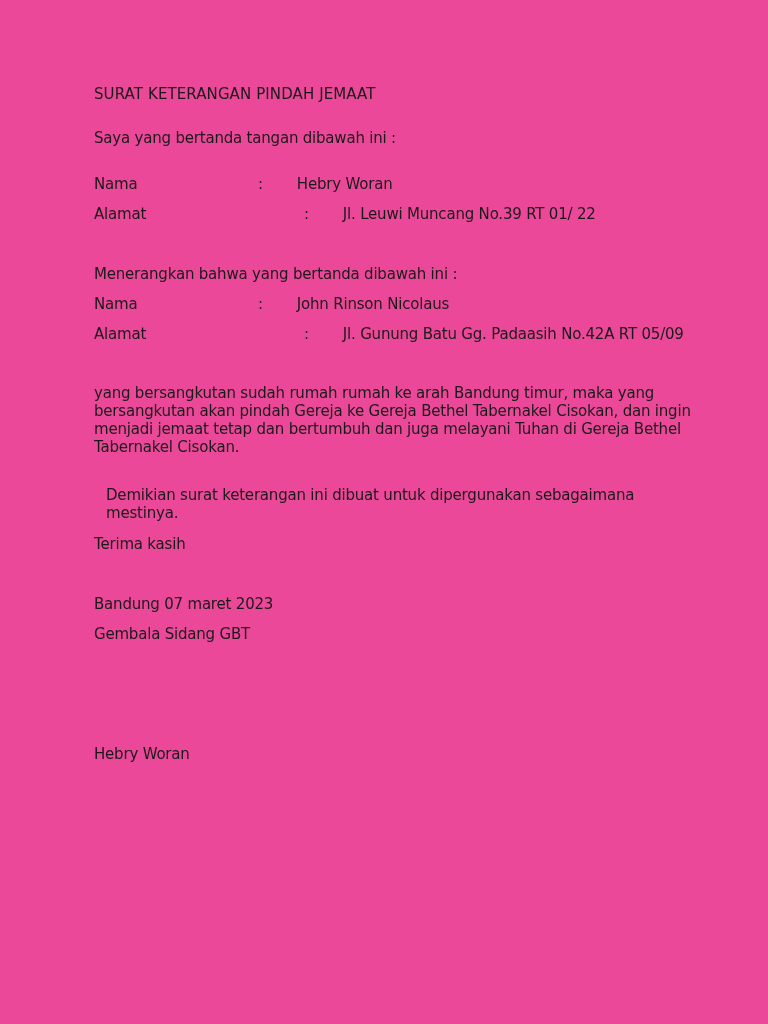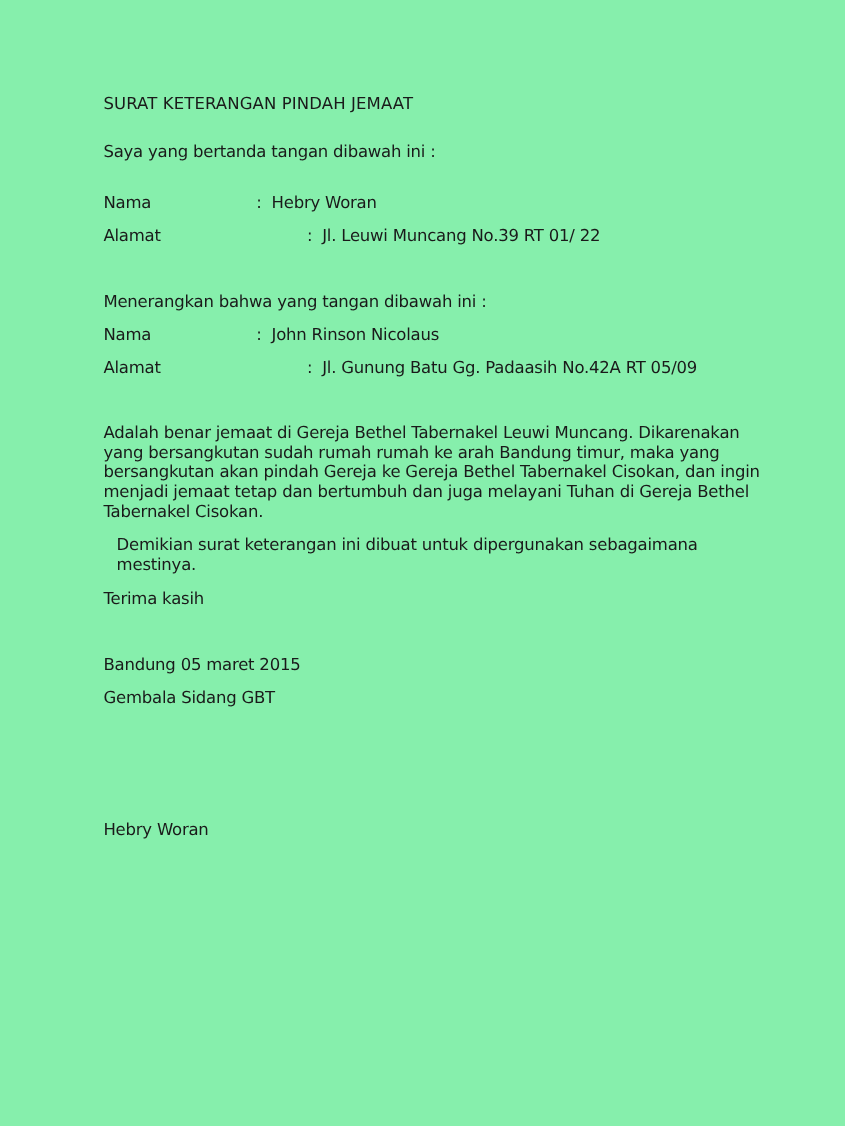--- a/index.html
+++ b/index.html
@@ -4,30 +4,30 @@
 <style>
   html, body {
     margin: 0;
     padding: 0;
     background: #ffffff;
   }
   .page {
     position: relative;
     width: 768px;
     height: 1024px;
-    background: #86efac;
+    background: #ec4899;
     font-family: "DejaVu Sans", "Liberation Sans", sans-serif;
     font-size: 15px;
     color: #1a1a1a;
     letter-spacing: -0.2px;
     overflow: hidden;
   }
   .abs { position: absolute; left: 94px; white-space: nowrap; }
   .line { height: 18px; line-height: 18px; white-space: nowrap; }
-  .row { display: flex; align-items: baseline; }
+  .row { display: flex; align-items: baseline; gap: 25px; }
   .row .lbl-nama   { display: inline-block; width: 139px; }
   .row .lbl-alamat { display: inline-block; width: 185px; }
   .row .val { margin-left: 9px; }
   .title { letter-spacing: 0.1px; }
 </style>
 </head>
 <body>
 
 <div class="page">
 
@@ -40,48 +40,47 @@
     <span class="colon">:</span>
     <span class="val">Hebry Woran</span>
   </div>
 
   <div class="abs row" style="top:205px;">
     <span class="lbl-alamat">Alamat</span>
     <span class="colon">:</span>
     <span class="val">Jl. Leuwi Muncang No.39 RT 01/ 22</span>
   </div>
 
-  <div class="abs" style="top:265px;">Menerangkan bahwa yang tangan dibawah ini :</div>
+  <div class="abs" style="top:265px;">Menerangkan bahwa yang bertanda dibawah ini :</div>
 
   <div class="abs row" style="top:295px;">
     <span class="lbl-nama">Nama</span>
     <span class="colon">:</span>
     <span class="val">John Rinson Nicolaus</span>
   </div>
 
   <div class="abs row" style="top:325px;">
     <span class="lbl-alamat">Alamat</span>
     <span class="colon">:</span>
     <span class="val">Jl. Gunung Batu Gg. Padaasih No.42A RT 05/09</span>
   </div>
 
   <div class="abs" style="top:384px;">
-    <div class="line">Adalah benar jemaat di Gereja Bethel Tabernakel Leuwi Muncang. Dikarenakan</div>
     <div class="line">yang bersangkutan sudah rumah rumah ke arah Bandung timur, maka yang</div>
     <div class="line">bersangkutan akan pindah Gereja ke Gereja Bethel Tabernakel Cisokan, dan ingin</div>
     <div class="line">menjadi jemaat tetap dan bertumbuh dan juga melayani Tuhan di Gereja Bethel</div>
     <div class="line">Tabernakel Cisokan.</div>
   </div>
 
   <div class="abs" style="top:486px;margin-left:12px;">
     <div class="line">Demikian surat keterangan ini dibuat untuk dipergunakan sebagaimana</div>
     <div class="line">mestinya.</div>
   </div>
 
   <div class="abs" style="top:535px;text-align:center;">Terima kasih</div>
 
-  <div class="abs" style="top:595px;">Bandung 05 maret 2015</div>
+  <div class="abs" style="top:595px;">Bandung 07 maret 2023</div>
 
   <div class="abs" style="top:625px;">Gembala Sidang GBT</div>
 
   <div class="abs" style="top:745px;">Hebry Woran</div>
 
 </div>
 
 </body></html>

